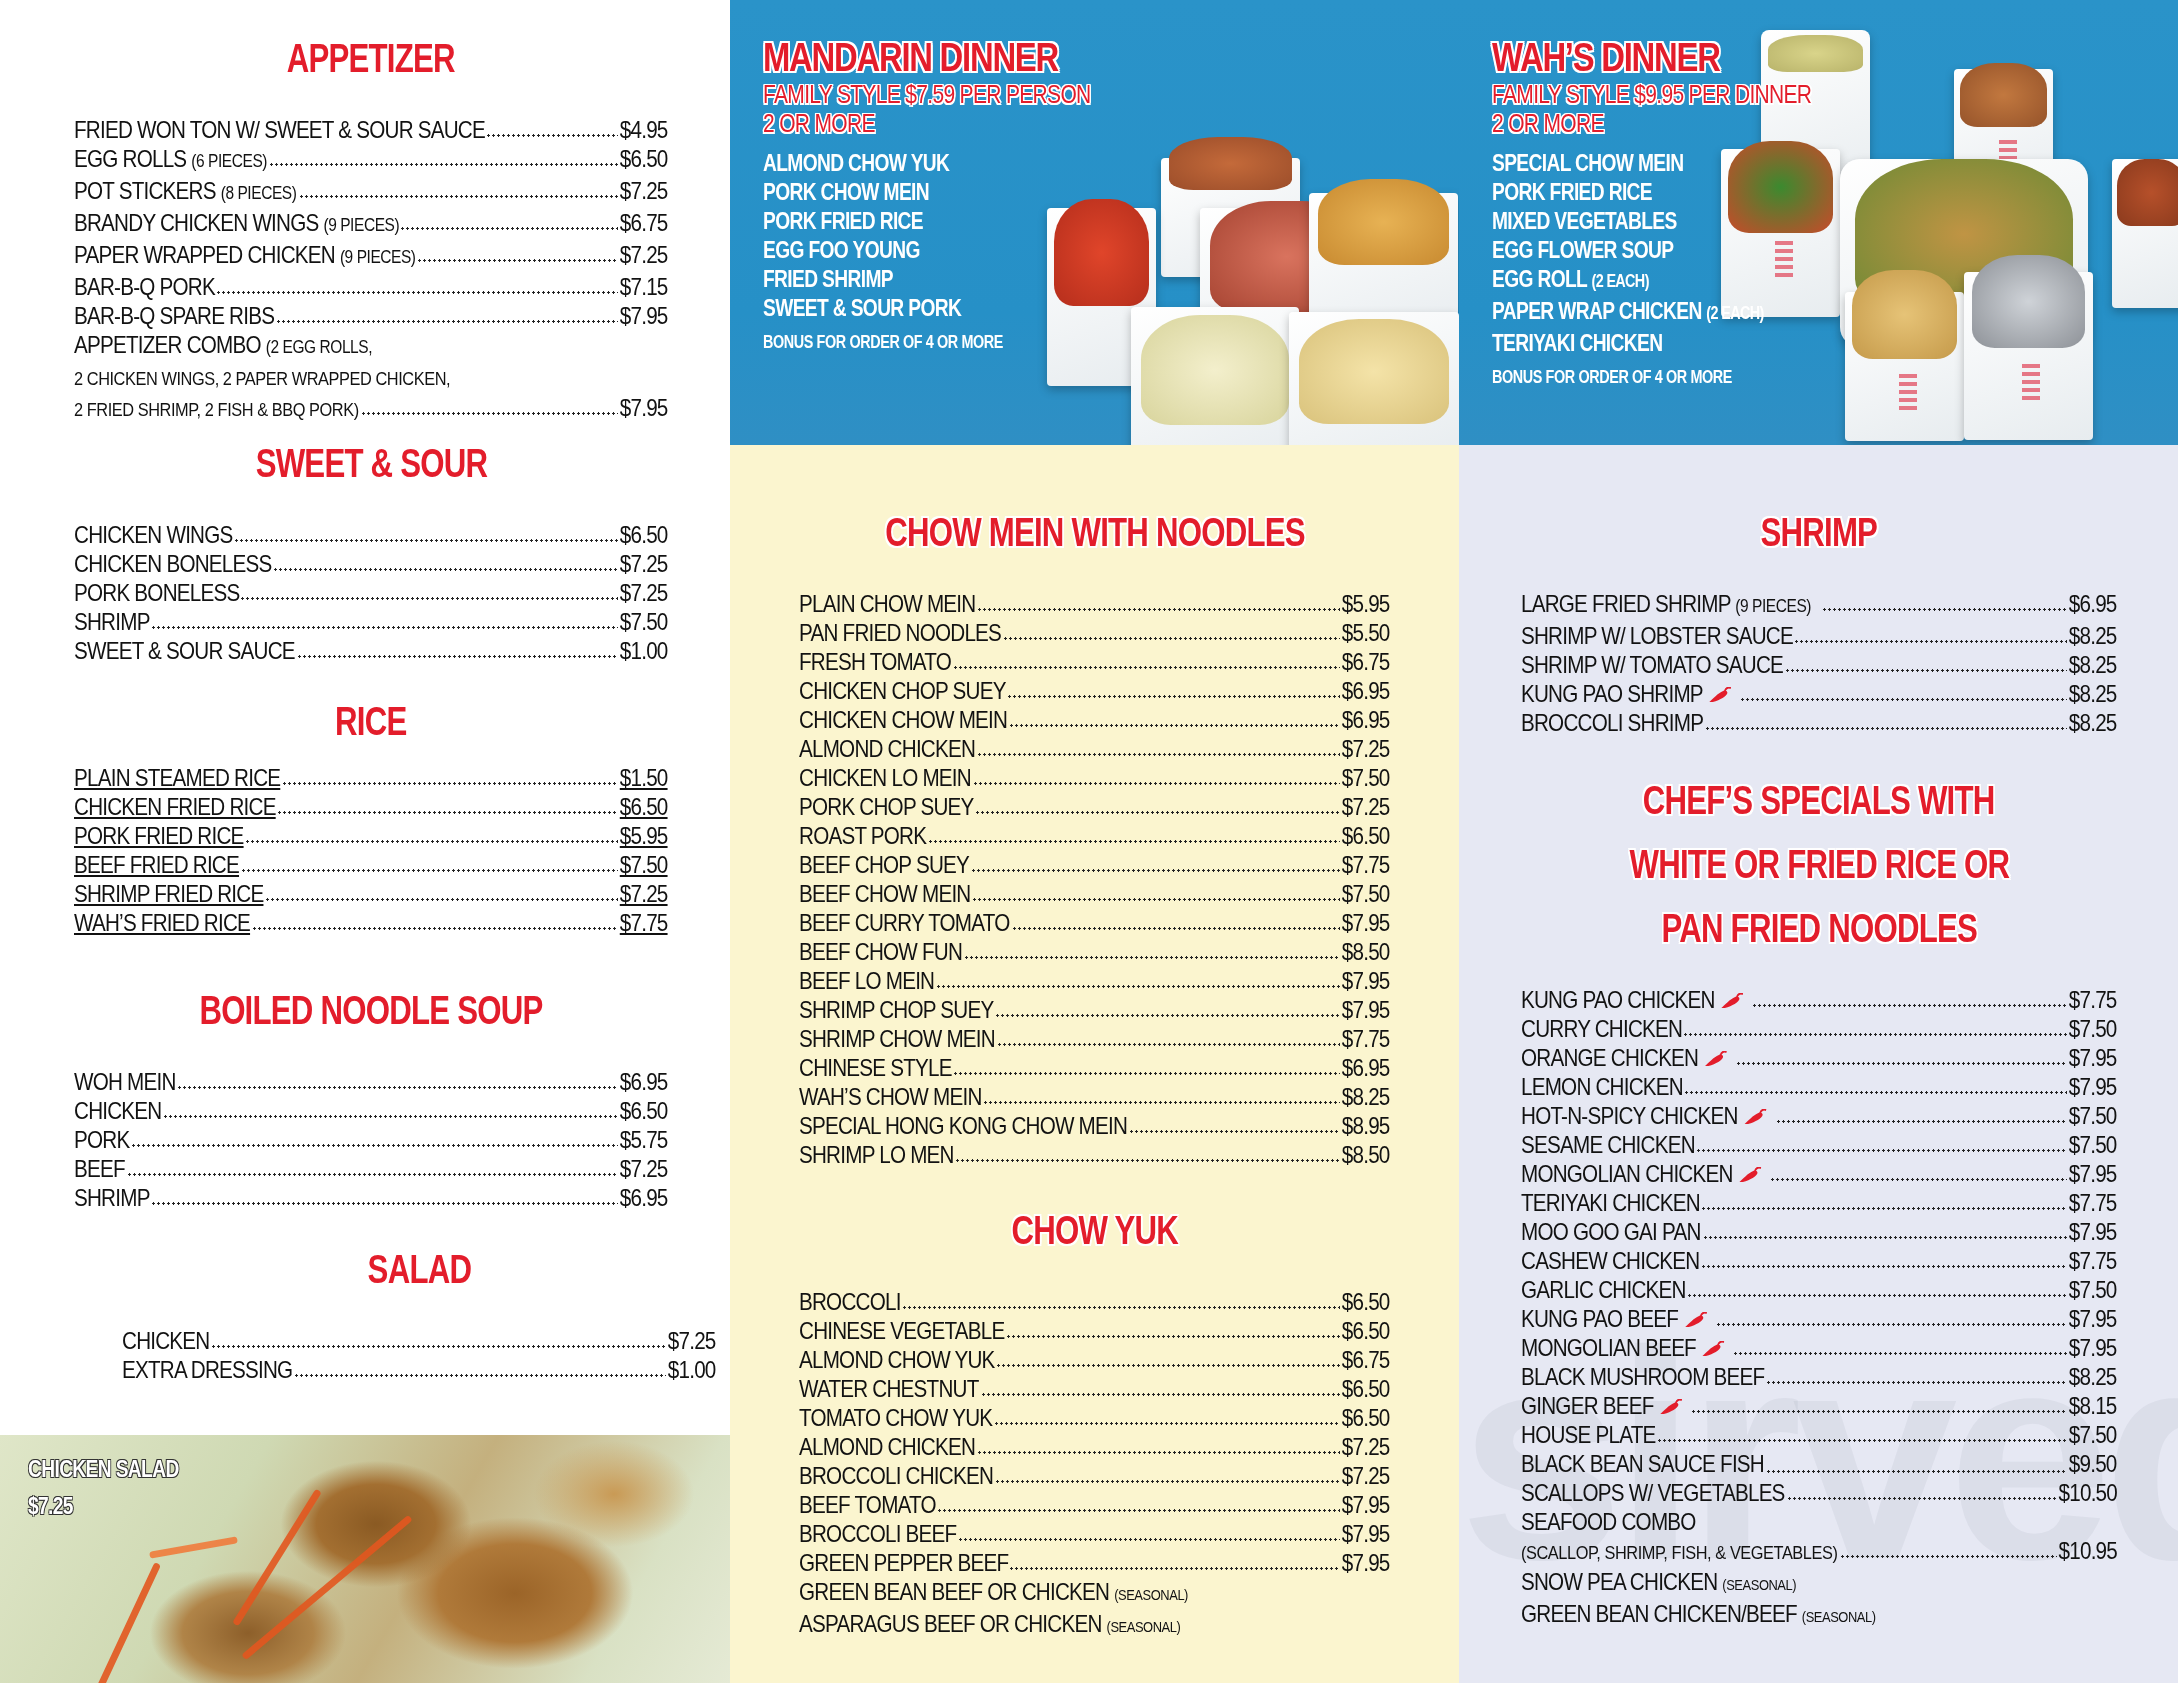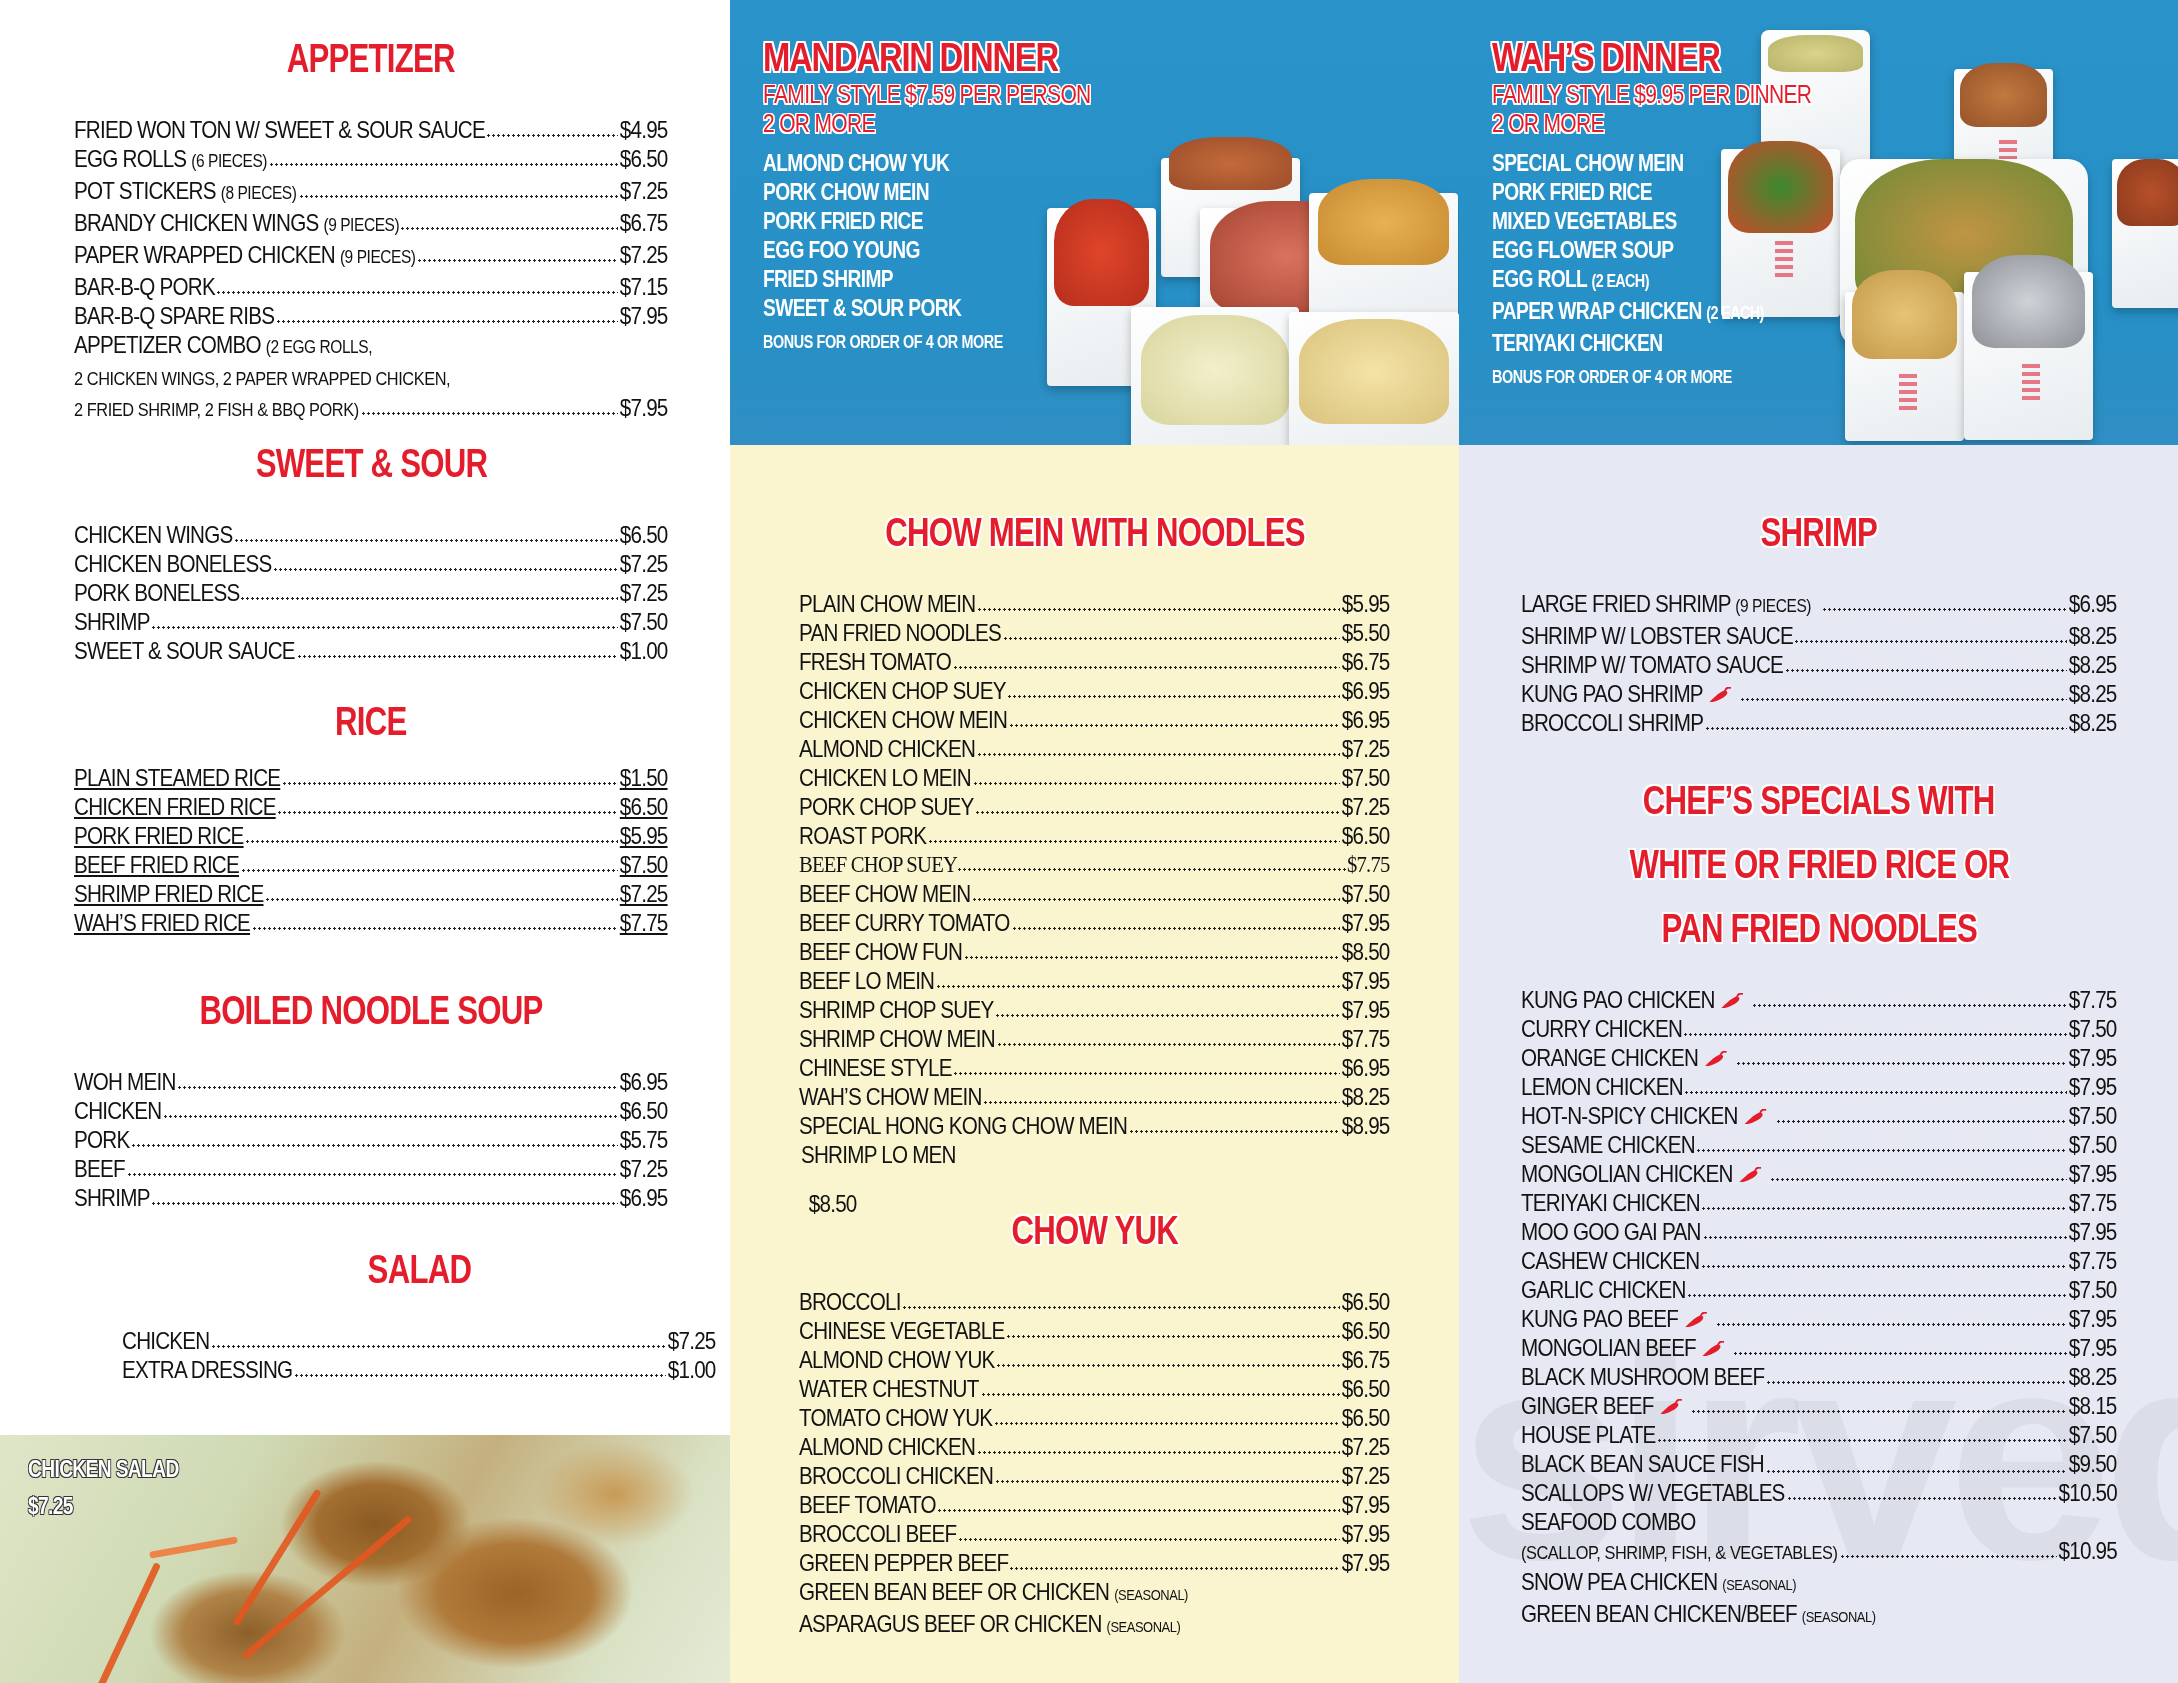--- a/index.html
+++ b/index.html
@@ -357,21 +357,21 @@
       <li class="item" style="font-stretch: condensed;">
           <span class="name" style="display: inline-block; transform: scaleX(0.86); transform-origin: left center; margin-right: -29px;">PORK CHOP SUEY</span>
           <span class="dots"></span>
           <span class="price" style="display: inline-block; transform: scaleX(0.86); transform-origin: right center; margin-left: -8px;">$7.25</span>
         </li>
       <li class="item" style="font-stretch: condensed;">
           <span class="name" style="display: inline-block; transform: scaleX(0.86); transform-origin: left center; margin-right: -21px;">ROAST PORK</span>
           <span class="dots"></span>
           <span class="price" style="display: inline-block; transform: scaleX(0.86); transform-origin: right center; margin-left: -8px;">$6.50</span>
         </li>
-      <li class="item" style="font-stretch: condensed; font-family: Liberation Serif, serif;">
+      <li class="item" style="font-stretch: condensed;">
           <span class="name" style="display: inline-block; transform: scaleX(0.86); transform-origin: left center; margin-right: -28px;">BEEF CHOP SUEY</span>
           <span class="dots"></span>
           <span class="price" style="display: inline-block; transform: scaleX(0.86); transform-origin: right center; margin-left: -8px;">$7.75</span>
         </li>
       <li class="item" style="font-stretch: condensed;">
           <span class="name" style="display: inline-block; transform: scaleX(0.86); transform-origin: left center; margin-right: -28px;">BEEF CHOW MEIN</span>
           <span class="dots"></span>
           <span class="price" style="display: inline-block; transform: scaleX(0.86); transform-origin: right center; margin-left: -8px;">$7.50</span>
         </li>
       <li class="item" style="font-stretch: condensed;">
@@ -407,21 +407,21 @@
       <li class="item" style="font-stretch: condensed;">
           <span class="name" style="display: inline-block; transform: scaleX(0.86); transform-origin: left center; margin-right: -30px;">WAH’S CHOW MEIN</span>
           <span class="dots"></span>
           <span class="price" style="display: inline-block; transform: scaleX(0.86); transform-origin: right center; margin-left: -8px;">$8.25</span>
         </li>
       <li class="item" style="font-stretch: condensed;">
           <span class="name" style="display: inline-block; transform: scaleX(0.86); transform-origin: left center; margin-right: -54px;">SPECIAL HONG KONG CHOW MEIN</span>
           <span class="dots"></span>
           <span class="price" style="display: inline-block; transform: scaleX(0.86); transform-origin: right center; margin-left: -8px;">$8.95</span>
         </li>
-      <li class="item" style="font-stretch: condensed; flex-direction: column;">
+      <li class="item" style="font-stretch: condensed;">
           <span class="name" style="display: inline-block; transform: scaleX(0.86); transform-origin: left center; margin-right: -25.6px;">SHRIMP LO MEN</span>
           <span class="dots"></span>
           <span class="price" style="display: inline-block; transform: scaleX(0.86); transform-origin: right center; margin-left: -8px;">$8.50</span>
         </li>
     </ul>
   </div>
 
   <div class="section" style="left:69px; top:1206px; width:591px;">
     <div class="section-title outlined"><span>CHOW YUK</span></div>
     <ul class="items" style="margin-top:33px;">

